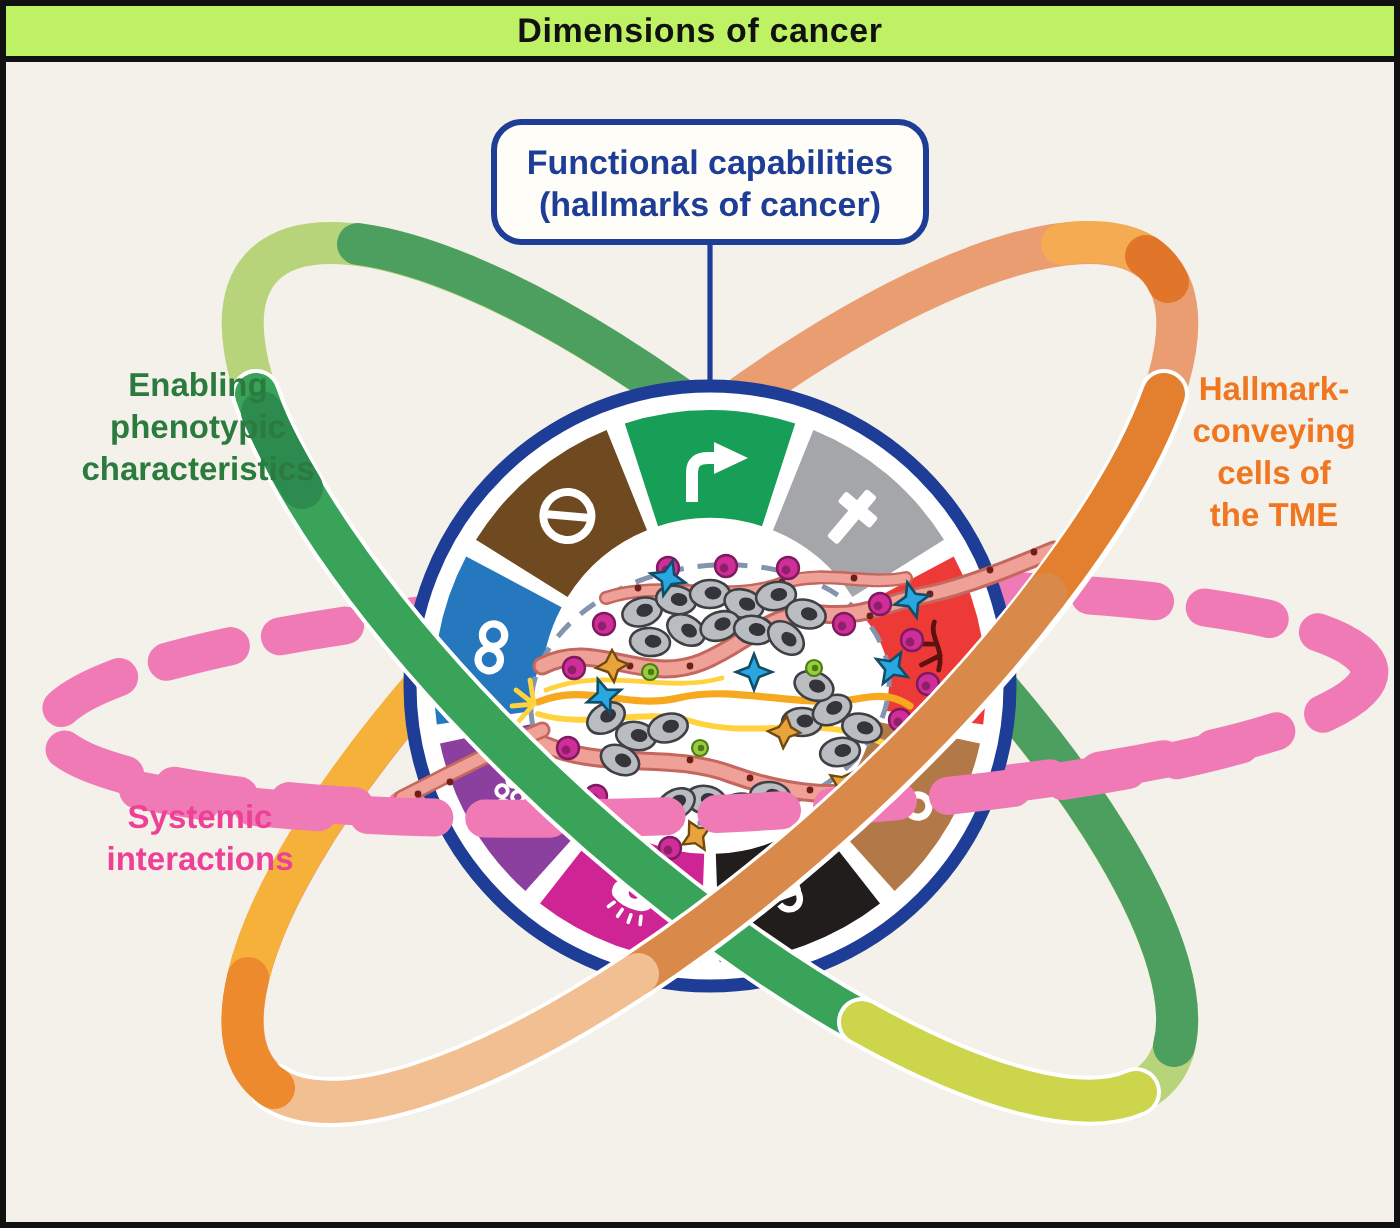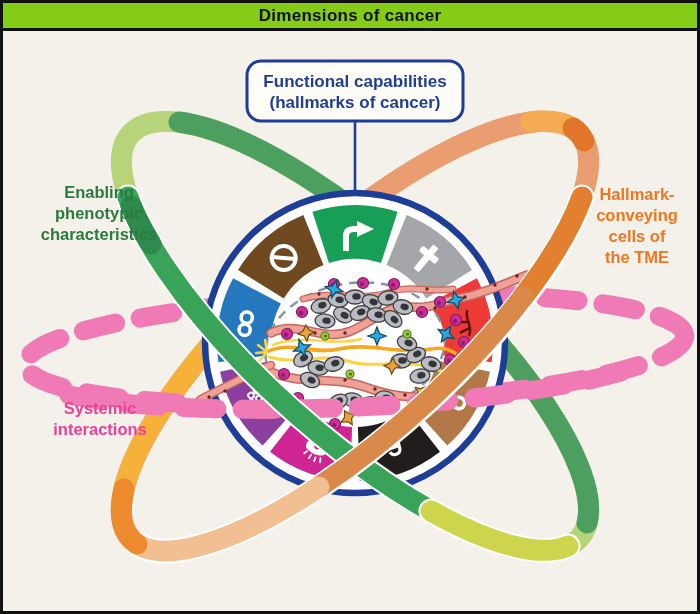--- a/index.html
+++ b/index.html
@@ -1,19 +1,19 @@
 <!DOCTYPE html>
 <html><head>
 <meta charset="utf-8">
 <style>
   html,body{margin:0;padding:0;}
   body{width:700px;height:614px;position:relative;background:#f3f1e9;
        font-family:"Liberation Sans",sans-serif;overflow:hidden;
        box-sizing:border-box;border:3px solid #111;}
-  #titlebar{position:absolute;left:0;top:0;width:100%;height:25px;background:#84cc16;
+  #titlebar{position:absolute;left:0;top:0;width:100%;height:25px;background:#bef264;
             border-bottom:3px solid #111;z-index:5;display:flex;align-items:center;justify-content:center;}
   #titlebar .t{font-weight:bold;font-size:17px;color:#111;letter-spacing:.3px;}
   #fig{position:absolute;left:0;top:0;width:700px;height:614px;}
   text{font-family:"Liberation Sans",sans-serif;}
 </style>
 </head>
 <body>
 
 <div id="titlebar">
   <span class="t">Dimensions of cancer</span>

